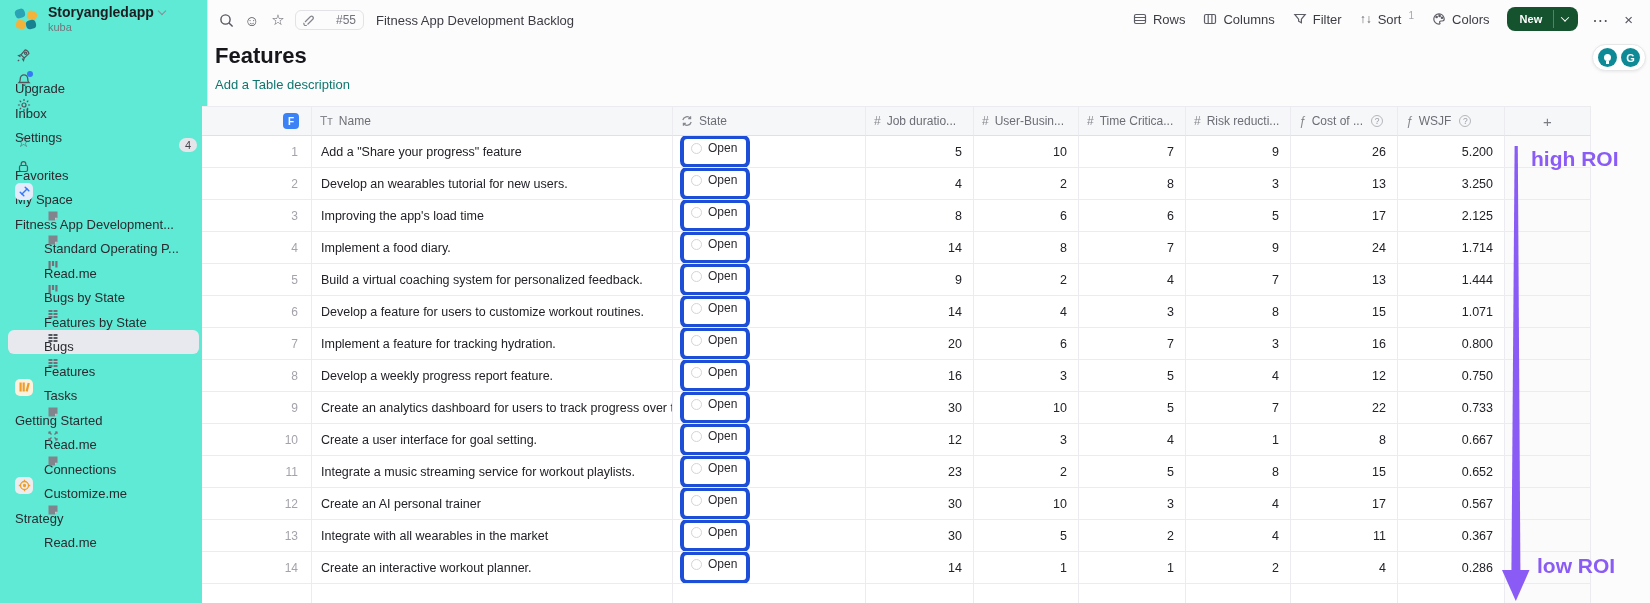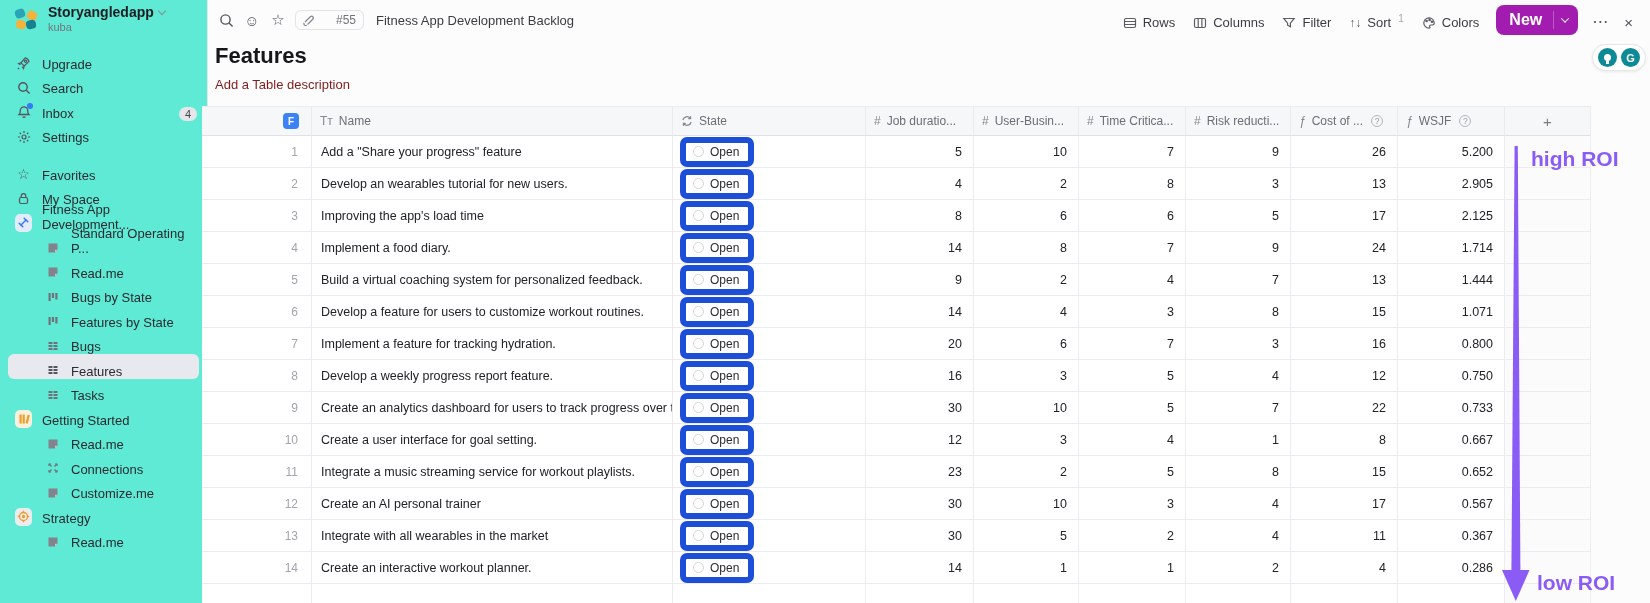--- a/index.html
+++ b/index.html
@@ -9,22 +9,22 @@
   
   .sidebar { position:absolute; left:0; top:0; width:208px; height:603px;
              background:#5eead4; border-right:1px solid #e5e5e8; padding-top:2px; }
   .ws { display:flex; align-items:flex-start; gap:9px; padding:2px 12px 6px 13px; }
   .ws-logo { width:26px; height:26px; flex:0 0 26px; margin-top:2px; }
   .ws-name { font-size:14px; font-weight:700; color:#1c1c21; display:flex; align-items:center; gap:5px; }
   .ws-sub { font-size:11px; color:#75757d; margin-top:1px; }
   .chev { width:6px; height:6px; border-right:1.5px solid #8b8b93; border-bottom:1.5px solid #8b8b93;
           transform:rotate(45deg); margin-top:-3px; }
   .sb-list { margin-top:8px; }
-  .sb-item { display:flex; align-items:flex-end; height:24.5px; padding:0 10px 0 15px; gap:10px;
-             font-size:13px; color:#2b2b31; cursor:pointer; }
+  .sb-item { display:flex; align-items:flex-start; height:24.5px; padding:0 10px 0 15px; gap:17px;
+             font-size:13px; color:#2b2b31; cursor:pointer;flex-direction:column; }
   .sb-item.child { padding-left:44px; }
   .sb-item.active { background:#e7e9ee; border-radius:6px; margin:0 8px; padding-left:7px; }
   .sb-item.active.child { padding-left:36px; }
   .sb-ic { width:17px; height:17px; display:flex; align-items:center; justify-content:center;
            color:#55555e; flex:0 0 17px; font-size:14px; line-height:1; }
   .sb-ic svg { display:block; }
   .badge { margin-left:auto; background:#e6e6ea; color:#44444c; font-size:11px;
            border-radius:9px; padding:1px 6px; }
   .gap13 { height:13px; }
   .icbg { width:18px; height:18px; border-radius:5px; display:flex; align-items:center; justify-content:center; }
@@ -35,38 +35,38 @@
              right:-1px; top:-1px; }
 
   
   .main { position:absolute; left:202px; top:0; width:1448px; height:603px; }
   .topbar { height:40px; display:flex; align-items:center; padding:0 10px 0 11px; }
   .tb-ic { width:26px; height:26px; display:flex; align-items:center; justify-content:center;
            color:#55555e; font-size:15px; cursor:pointer; }
   .refchip { display:flex; align-items:center; gap:22px; border:1px solid #e3e3e7; border-radius:6px;
              padding:2px 7px; font-size:12px; color:#73737b; margin:0 6px 0 4px; cursor:pointer; }
   .doc-title { font-size:13px; color:#3c3c43; margin-left:6px; }
-  .tb-right { margin-left:auto; display:flex; align-items:flex-end; gap:0; }
+  .tb-right { margin-left:auto; display:flex; align-items:flex-start; gap:0; }
   .tb-act { display:flex; align-items:center; gap:6px; font-size:13px; color:#3c3c43;
             padding:5px 9px; border-radius:6px; cursor:pointer; }
   .tb-act .aic { color:#5d5d66; display:flex; }
   .sup { font-size:10px; color:#a7a7ae; margin-left:1px; transform:translateY(-4px); }
-  .btn-new { display:flex; align-items:center; background:#a21caf; color:#fff; font-size:16px;
+  .btn-new { display:flex; align-items:center; background:#14532d; color:#fff; font-size:11px;
              border-radius:8px; margin-left:8px; cursor:pointer; overflow:hidden; }
   .btn-new .lbl { padding:6px 11px 6px 13px; font-weight:600; }
   .btn-new .dd { padding:6px 10px 6px 8px; border-left:1px solid rgba(255,255,255,.28);
                  display:flex; align-items:center; }
   .chev-w { width:6px; height:6px; border-right:1.6px solid #fff; border-bottom:1.6px solid #fff;
             transform:rotate(45deg) translate(-1px,-1px); }
   .more { font-size:16px; color:#55555e; padding:4px 8px; margin-left:6px; cursor:pointer; letter-spacing:1px;}
   .close { font-size:15px; color:#55555e; padding:4px 7px; cursor:pointer; }
 
   .page-head { padding:3px 0 0 13px; }
   .page-title { font-size:22px; font-weight:700; color:#17171b; }
-  .page-desc { font-size:13px; color:#7f1d1d; margin-top:8px; cursor:text; }
+  .page-desc { font-size:13px; color:#0f766e; margin-top:8px; cursor:text; }
 
   
   .tablewrap { position:absolute; left:0; top:106px; }
   .grid { display:grid;
           grid-template-columns:110px 361px 193px 108px 105px 107px 105px 107px 107px 86px; }
   .hc { height:30px; background:#f6f7f8; border-bottom:1px solid #e0e0e5; border-right:1px solid #ececf0;
         display:flex; align-items:center; gap:6px; font-size:12px; color:#6d6d76; padding:0 8px;
         border-top:1px solid #ececf0; cursor:pointer; white-space:nowrap; overflow:hidden; }
   .hc.numh { justify-content:flex-end; padding-right:12px; }
   .hc.plush { justify-content:center; color:#7a7a83; font-size:15px; border-right:1px solid #ececf0; }
@@ -75,22 +75,22 @@
             font-size:10px; font-weight:700; display:flex; align-items:center; justify-content:center; }
   .help { width:12px; height:12px; border:1px solid #b6b6bd; border-radius:50%; color:#9a9aa2;
           font-size:8.5px; display:flex; align-items:center; justify-content:center; margin-left:2px; }
   .td { height:32px; background:#fff; border-bottom:1px solid #ececf0; border-right:1px solid #ececf0;
         display:flex; align-items:center; font-size:12.5px; color:#222228; white-space:nowrap; overflow:hidden; }
   .td.gutter { justify-content:flex-end; padding-right:13px; color:#a3a3ab; font-size:12px; background:#fff; }
   .td.name { padding-left:9px; cursor:pointer; }
   .td.num { justify-content:flex-end; padding-right:11px; cursor:pointer; }
   .td.plus { background:#fbfbfc; cursor:pointer; }
   .td.statec { padding-left:7px; cursor:pointer; }
-  .pill { display:inline-flex; align-items:center; gap:6px; border:6px solid #1d4ed8; border-radius:7px;
-          background:#fff; padding:2px 9px 2px 7px; box-shadow:0 1px 1px rgba(0,0,0,.02); }
+  .pill { display:inline-flex; align-items:center; gap:6px; border:4px solid #1d4ed8; border-radius:7px;
+          background:#fff; padding:2px 9px 9px 7px; box-shadow:0 1px 1px rgba(0,0,0,.02); }
   .dot { width:11px; height:11px; border:1.5px solid #d4d4da; border-radius:50%; }
   .pill-label { font-size:12px; color:#2b2b31; }
 
   
   .overlay { position:absolute; inset:0; pointer-events:none; z-index:5; }
   .anno { position:absolute; font-weight:700; font-size:21px; color:#8a5cf5; }
 
   
   .widget { position:absolute; top:44px; right:4px; background:#fff; border:1px solid #e7e7ea;
             border-radius:14px; display:flex; align-items:center; gap:4px; padding:3px 5px;
@@ -125,29 +125,20 @@
       <span class="sb-ic">
         <svg width="15" height="15" viewBox="0 0 15 15" fill="none" stroke="#55555e" stroke-width="1.2">
           <path d="M9.2 1.9c2 .4 3.3 1.7 3.7 3.7L8.2 10 5 6.8 9.2 1.9z"></path>
           <circle cx="9.6" cy="5.2" r="1.1"></circle>
           <path d="M5 6.8 2.6 7.6l1.9 1.2M8.2 10l-.7 2.5-1.3-2M3.2 11.8l-1.4 1.4"></path>
         </svg>
       </span>
       <span>Upgrade</span>
     </div>
     <div class="sb-item">
-      <span class="sb-ic">
-        <svg width="14" height="14" viewBox="0 0 14 14" fill="none" stroke="#55555e" stroke-width="1.4">
-          <circle cx="6" cy="6" r="4.2"></circle>
-            <path d="M9.2 9.2 12.6 12.6"></path>
-        </svg>
-      </span>
-      <span>Search</span>
-    </div>
-    <div class="sb-item">
       <span class="sb-ic" style="position:relative">
         <svg width="14" height="14" viewBox="0 0 14 14" fill="none" stroke="#55555e" stroke-width="1.3">
           <path d="M7 1.8a3.7 3.7 0 0 0-3.7 3.7c0 3-1.2 4-1.2 4h9.8s-1.2-1-1.2-4A3.7 3.7 0 0 0 7 1.8z"></path>
           <path d="M5.8 11.6a1.3 1.3 0 0 0 2.4 0"></path>
         </svg>
         <span class="belldot"></span>
       </span>
       <span>Inbox</span>
       <span class="badge">4</span>
     </div>
@@ -477,21 +468,21 @@
     <span class="pill">
       <span class="dot"></span>
       <span class="pill-label">Open</span>
     </span>
   </div>
   <div class="td num">4</div>
   <div class="td num">2</div>
   <div class="td num">8</div>
   <div class="td num">3</div>
   <div class="td num">13</div>
-  <div class="td num">2.905</div>
+  <div class="td num">3.250</div>
   <div class="td plus"></div>
 
   <div class="td gutter">3</div>
   <div class="td name">Improving the app's load time</div>
   <div class="td statec">
     <span class="pill">
       <span class="dot"></span>
       <span class="pill-label">Open</span>
     </span>
   </div>
@@ -692,14 +683,14 @@
   <div class="td num"></div>
   <div class="td plus"></div>
 </div>
   </div>
 
   <svg class="overlay" width="1448" height="603" viewBox="0 0 1448 603">
     <polygon points="1312.6,146 1315.8,146 1318.4,572 1309.4,572" fill="#8a5cf5"></polygon>
     <polygon points="1300,570 1327.5,570 1313.8,601" fill="#8a5cf5"></polygon>
   </svg>
   <div class="anno" style="left:1329px; top:147px;">high ROI</div>
-  <div class="anno" style="left:1335px; top:571px;">low ROI</div>
+  <div class="anno" style="left:1335px; top:554px;">low ROI</div>
 </div>
 
 </body></html>

